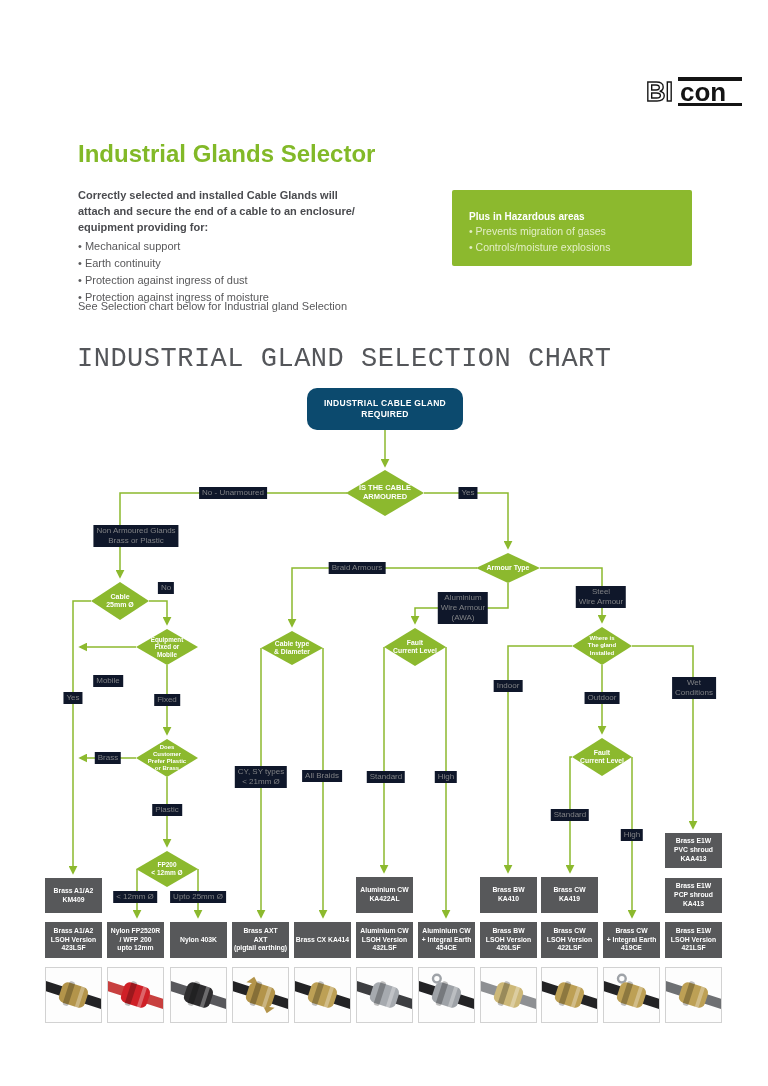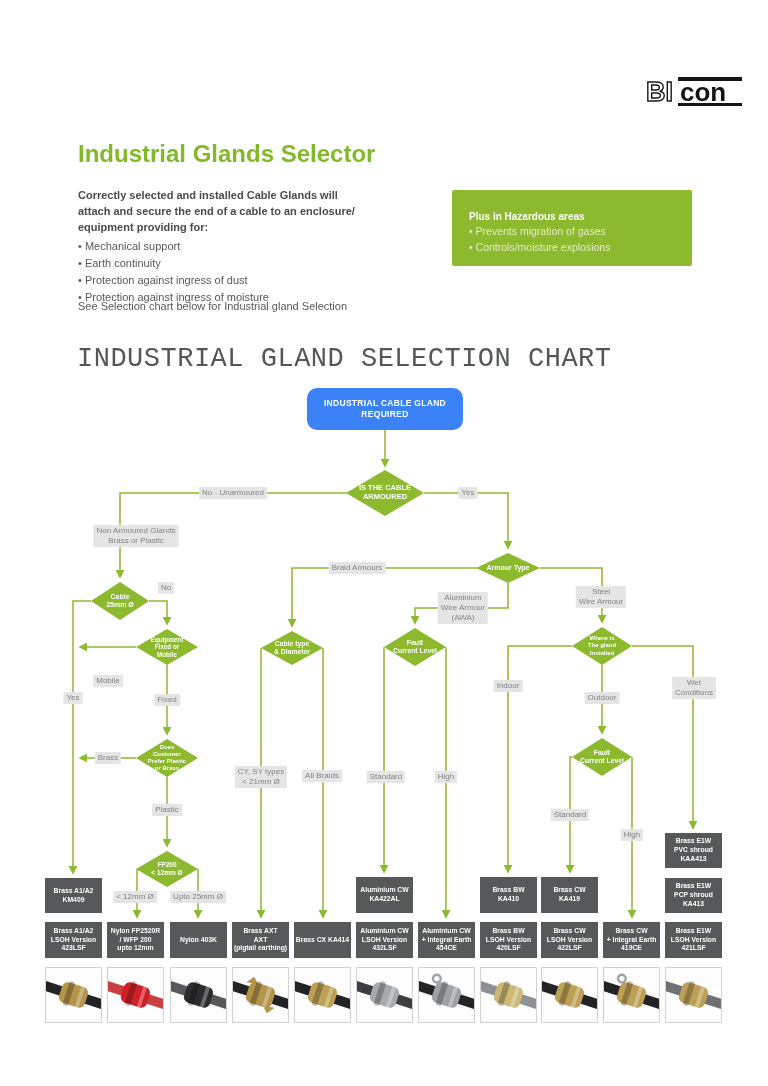--- a/index.html
+++ b/index.html
@@ -18,27 +18,27 @@
   .intro-note{left:78px;top:300px;font-size:11px;color:#58585a;}
 
   .hazard{left:452px;top:190px;width:240px;height:76px;background:#8cb92e;border-radius:2px;}
   .hazard-title{left:469px;top:211px;font-size:10px;font-weight:bold;color:#fff;}
   .hazard-bullets{left:469px;top:224px;font-size:10.5px;color:#e3eec6;line-height:1.5;}
 
   .chart-heading{left:77px;top:344px;font-size:27px;font-weight:300;color:#54565a;letter-spacing:0.5px;font-family:Liberation Mono, monospace;}
 
   
   .wires{left:0;top:0;}
-  .gbox{left:307px;top:388px;width:156px;height:42px;background:#3b82f6;border-radius:10px;
+  .gbox{left:307px;top:388px;width:156px;height:42px;background:#0c4a6e;border-radius:10px;
         display:flex;align-items:center;justify-content:center;text-align:center;
         color:#fff;font-weight:bold;font-size:8.5px;line-height:1.35;white-space:pre-line;letter-spacing:0.3px;}
   .diamond{background:#8cb92e;clip-path:polygon(50% 0,100% 50%,50% 100%,0 50%);
         display:flex;align-items:center;justify-content:center;text-align:center;
         color:#fff;font-weight:bold;line-height:1.18;white-space:pre-line;z-index:3;}
-  .lineLabel{transform:translate(-50%,-50%);background:#e5e5e5;color:#808285;font-size:8px;
+  .lineLabel{transform:translate(-50%,-50%);background:#0f172a;color:#808285;font-size:8px;
         text-align:center;white-space:pre-line;line-height:1.25;padding:1px 3px;z-index:2;}
   .dbox{background:#57585a;color:#fff;font-weight:bold;font-size:6.8px;line-height:1.3;
         display:flex;align-items:center;justify-content:center;text-align:center;white-space:pre-line;z-index:3;}
   .photo{width:55px;height:54px;background:#fdfdfd;border:1px solid #d2d2d2;z-index:3;}
 </style>
 </head>
 <body>
 
 <div id="page">
 

